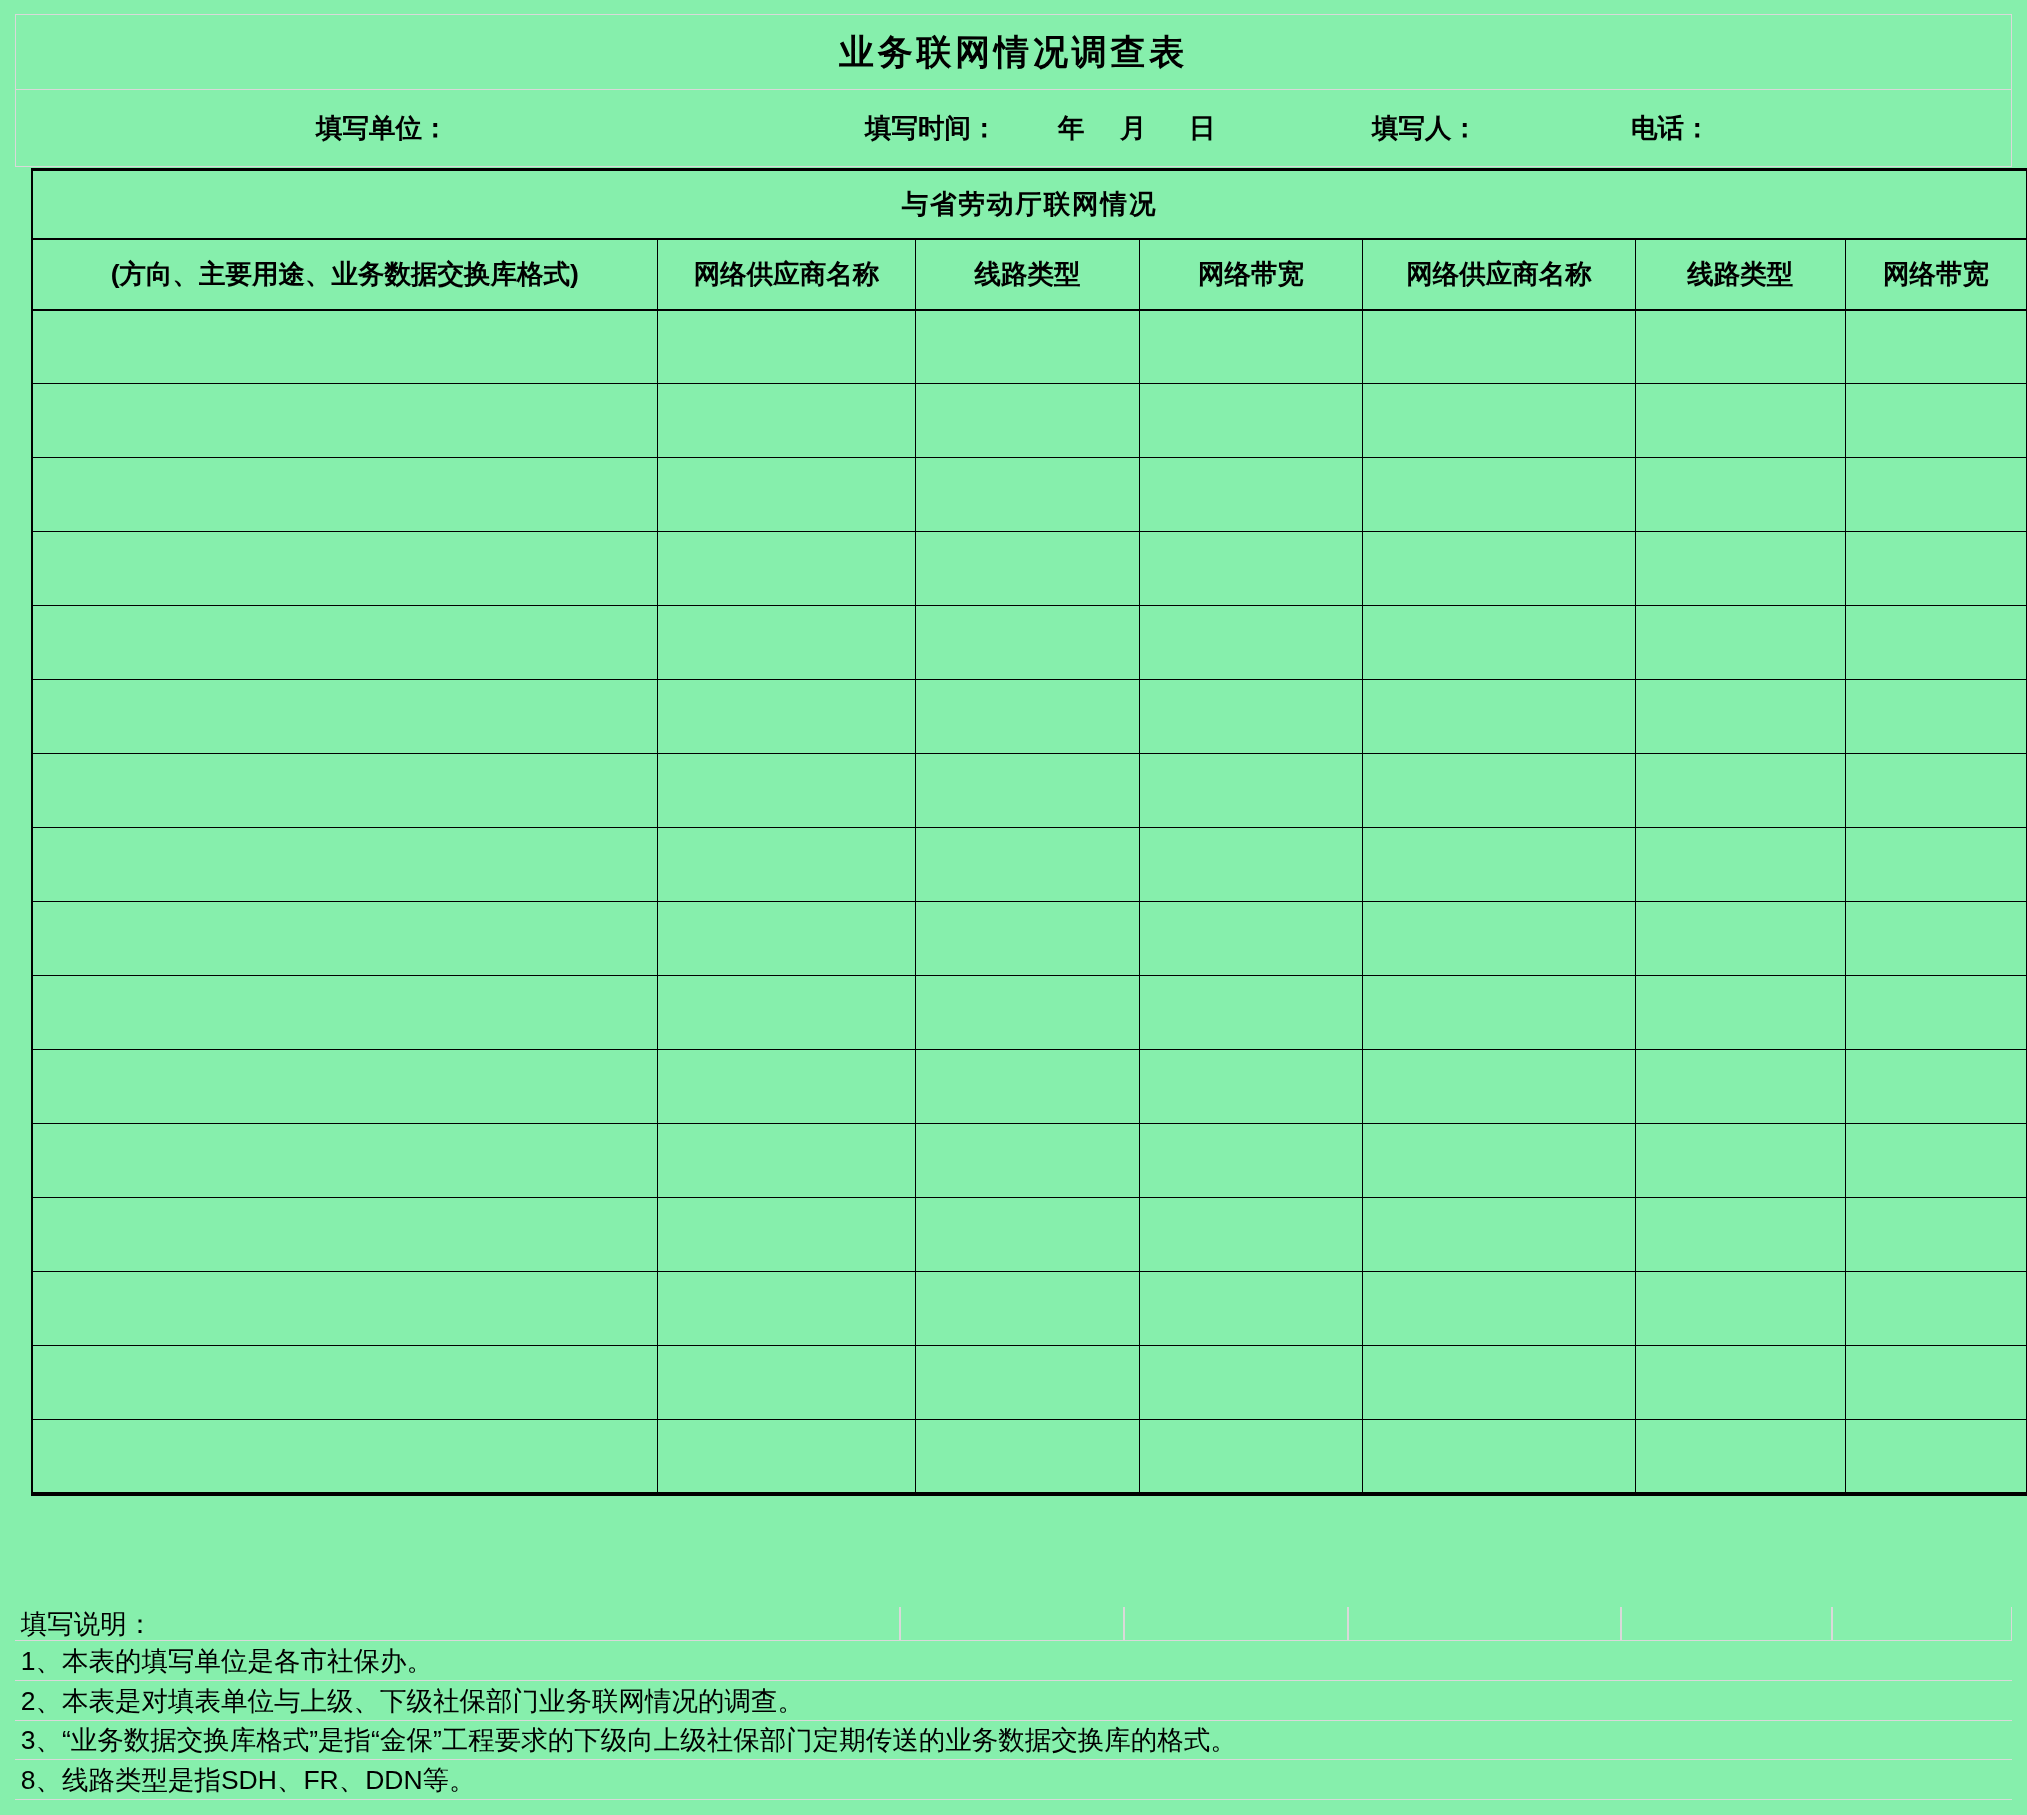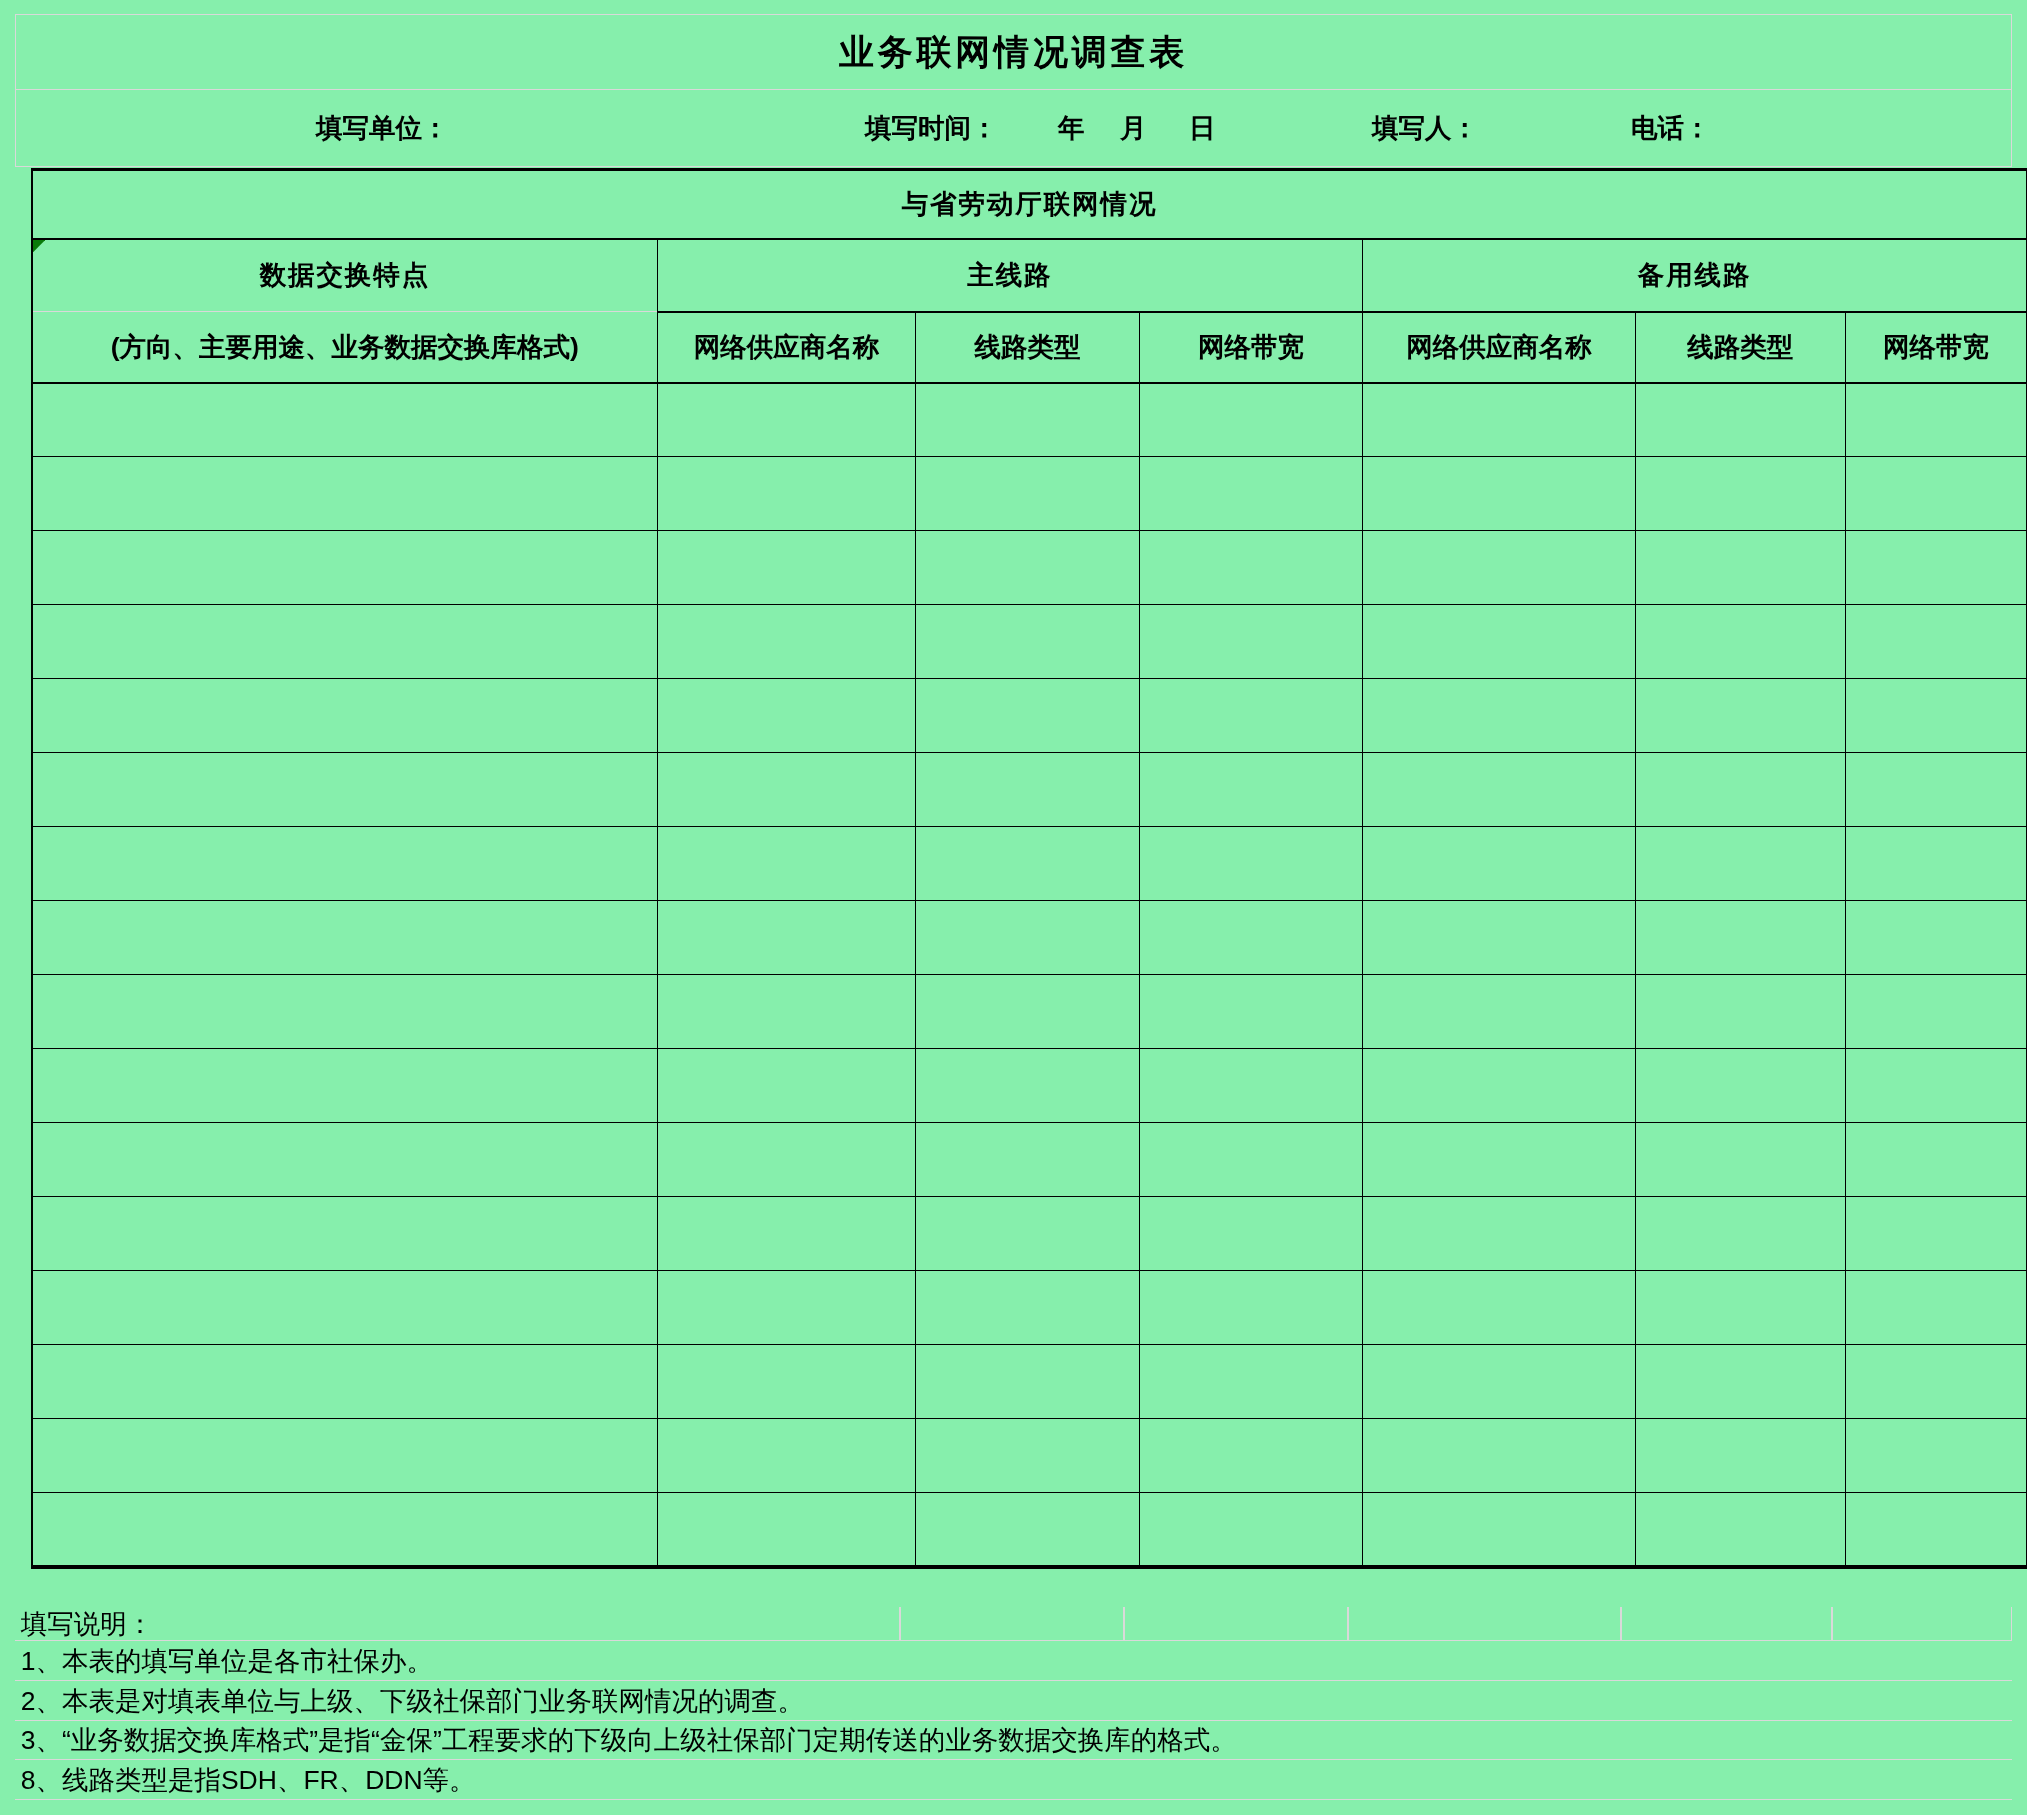--- a/index.html
+++ b/index.html
@@ -157,30 +157,20 @@
       <col style="width:223px">
       <col style="width:223px">
       <col style="width:272px">
       <col style="width:210px">
       <col style="width:181px">
     </colgroup>
     <tbody>
       <tr class="section-row">
         <td colspan="7">与省劳动厅联网情况</td>
       </tr>
-      <tr class="group-row">
-        <td class="exchange-hdr">
-          <svg class="comment-marker" viewBox="0 0 13 13" xmlns="http://www.w3.org/2000/svg">
-              <polygon points="0,0 13,0 0,13" fill="#0a7a0a"></polygon>
-            </svg>
-          <span>数据交换特点</span>
-        </td>
-        <td class="line-group-hdr" colspan="3">主线路</td>
-        <td class="line-group-hdr" colspan="3">备用线路</td>
-      </tr>
       <tr class="subheader-row">
         <td class="exchange-subhdr">(方向、主要用途、业务数据交换库格式)</td>
         <td>网络供应商名称</td>
         <td>线路类型</td>
         <td>网络带宽</td>
         <td>网络供应商名称</td>
         <td>线路类型</td>
         <td>网络带宽</td>
       </tr>
 

